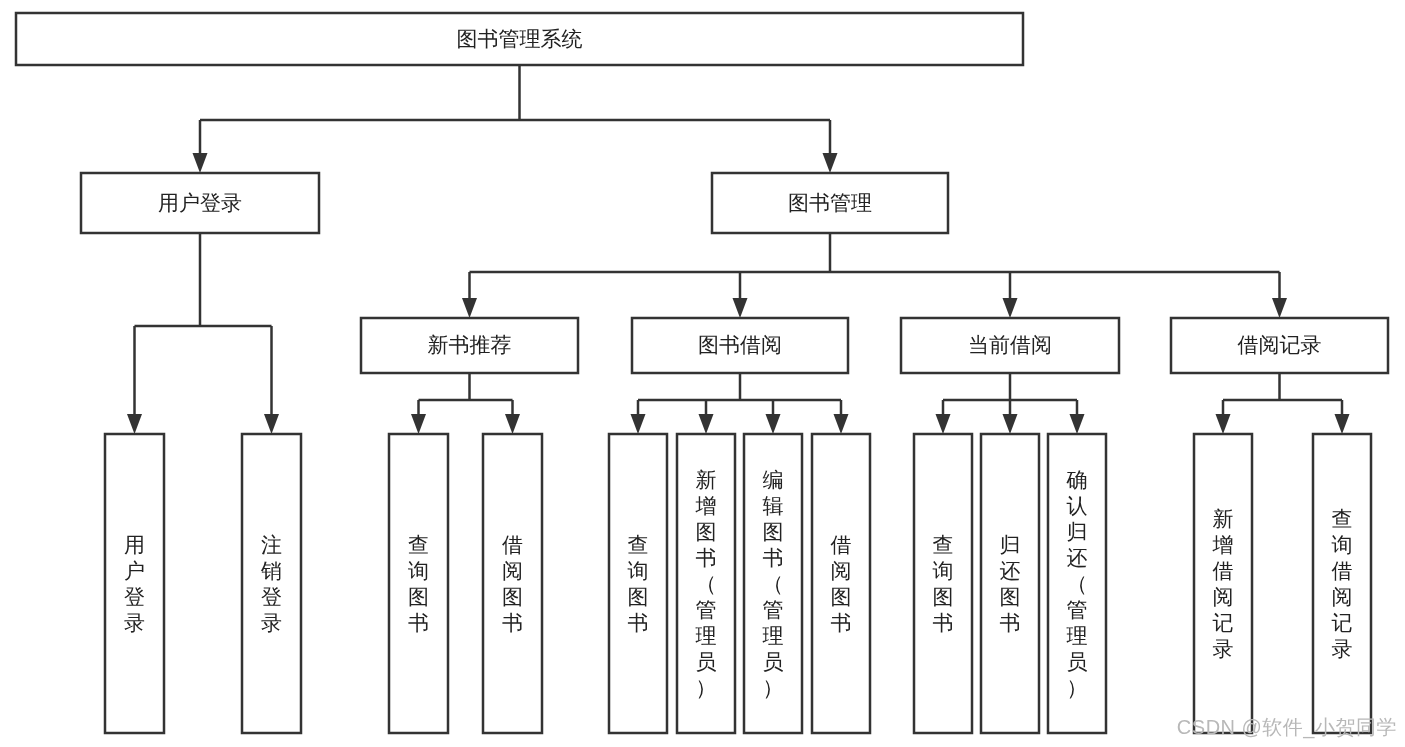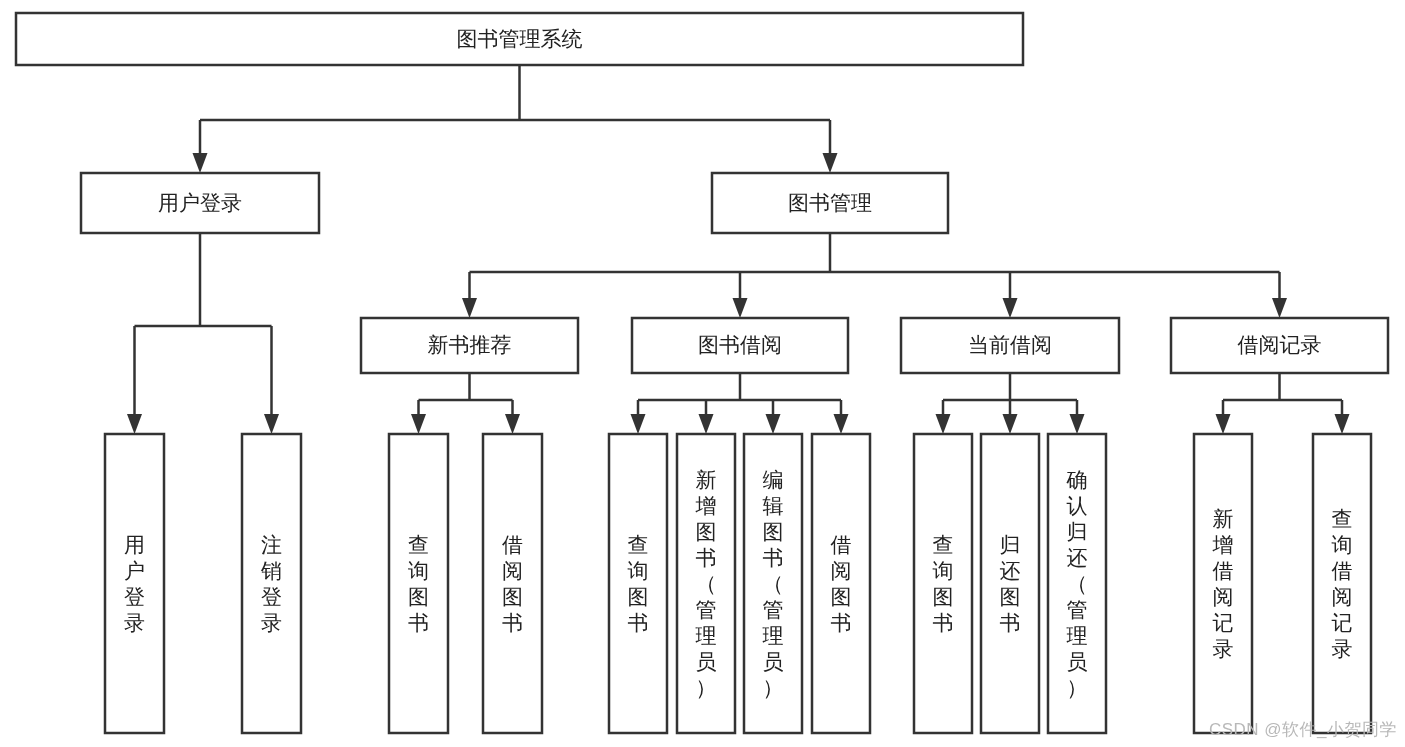--- a/index.html
+++ b/index.html
@@ -51,21 +51,21 @@
     font-family: "Liberation Sans", "DejaVu Sans", sans-serif;
     font-size: 21px;
     fill: #222222;
     text-anchor: middle;
   }
   .watermark {
     position: absolute;
     right: 8px;
     bottom: 6px;
     font-family: "Liberation Sans", "DejaVu Sans", sans-serif;
-    font-size: 17px;
+    font-size: 20px;
     color: #b8b8b8;
     white-space: nowrap;
     letter-spacing: 0.5px;
     user-select: none;
   }
 </style>
 </head>
 <body>
 
 <div id="diagram-root">

